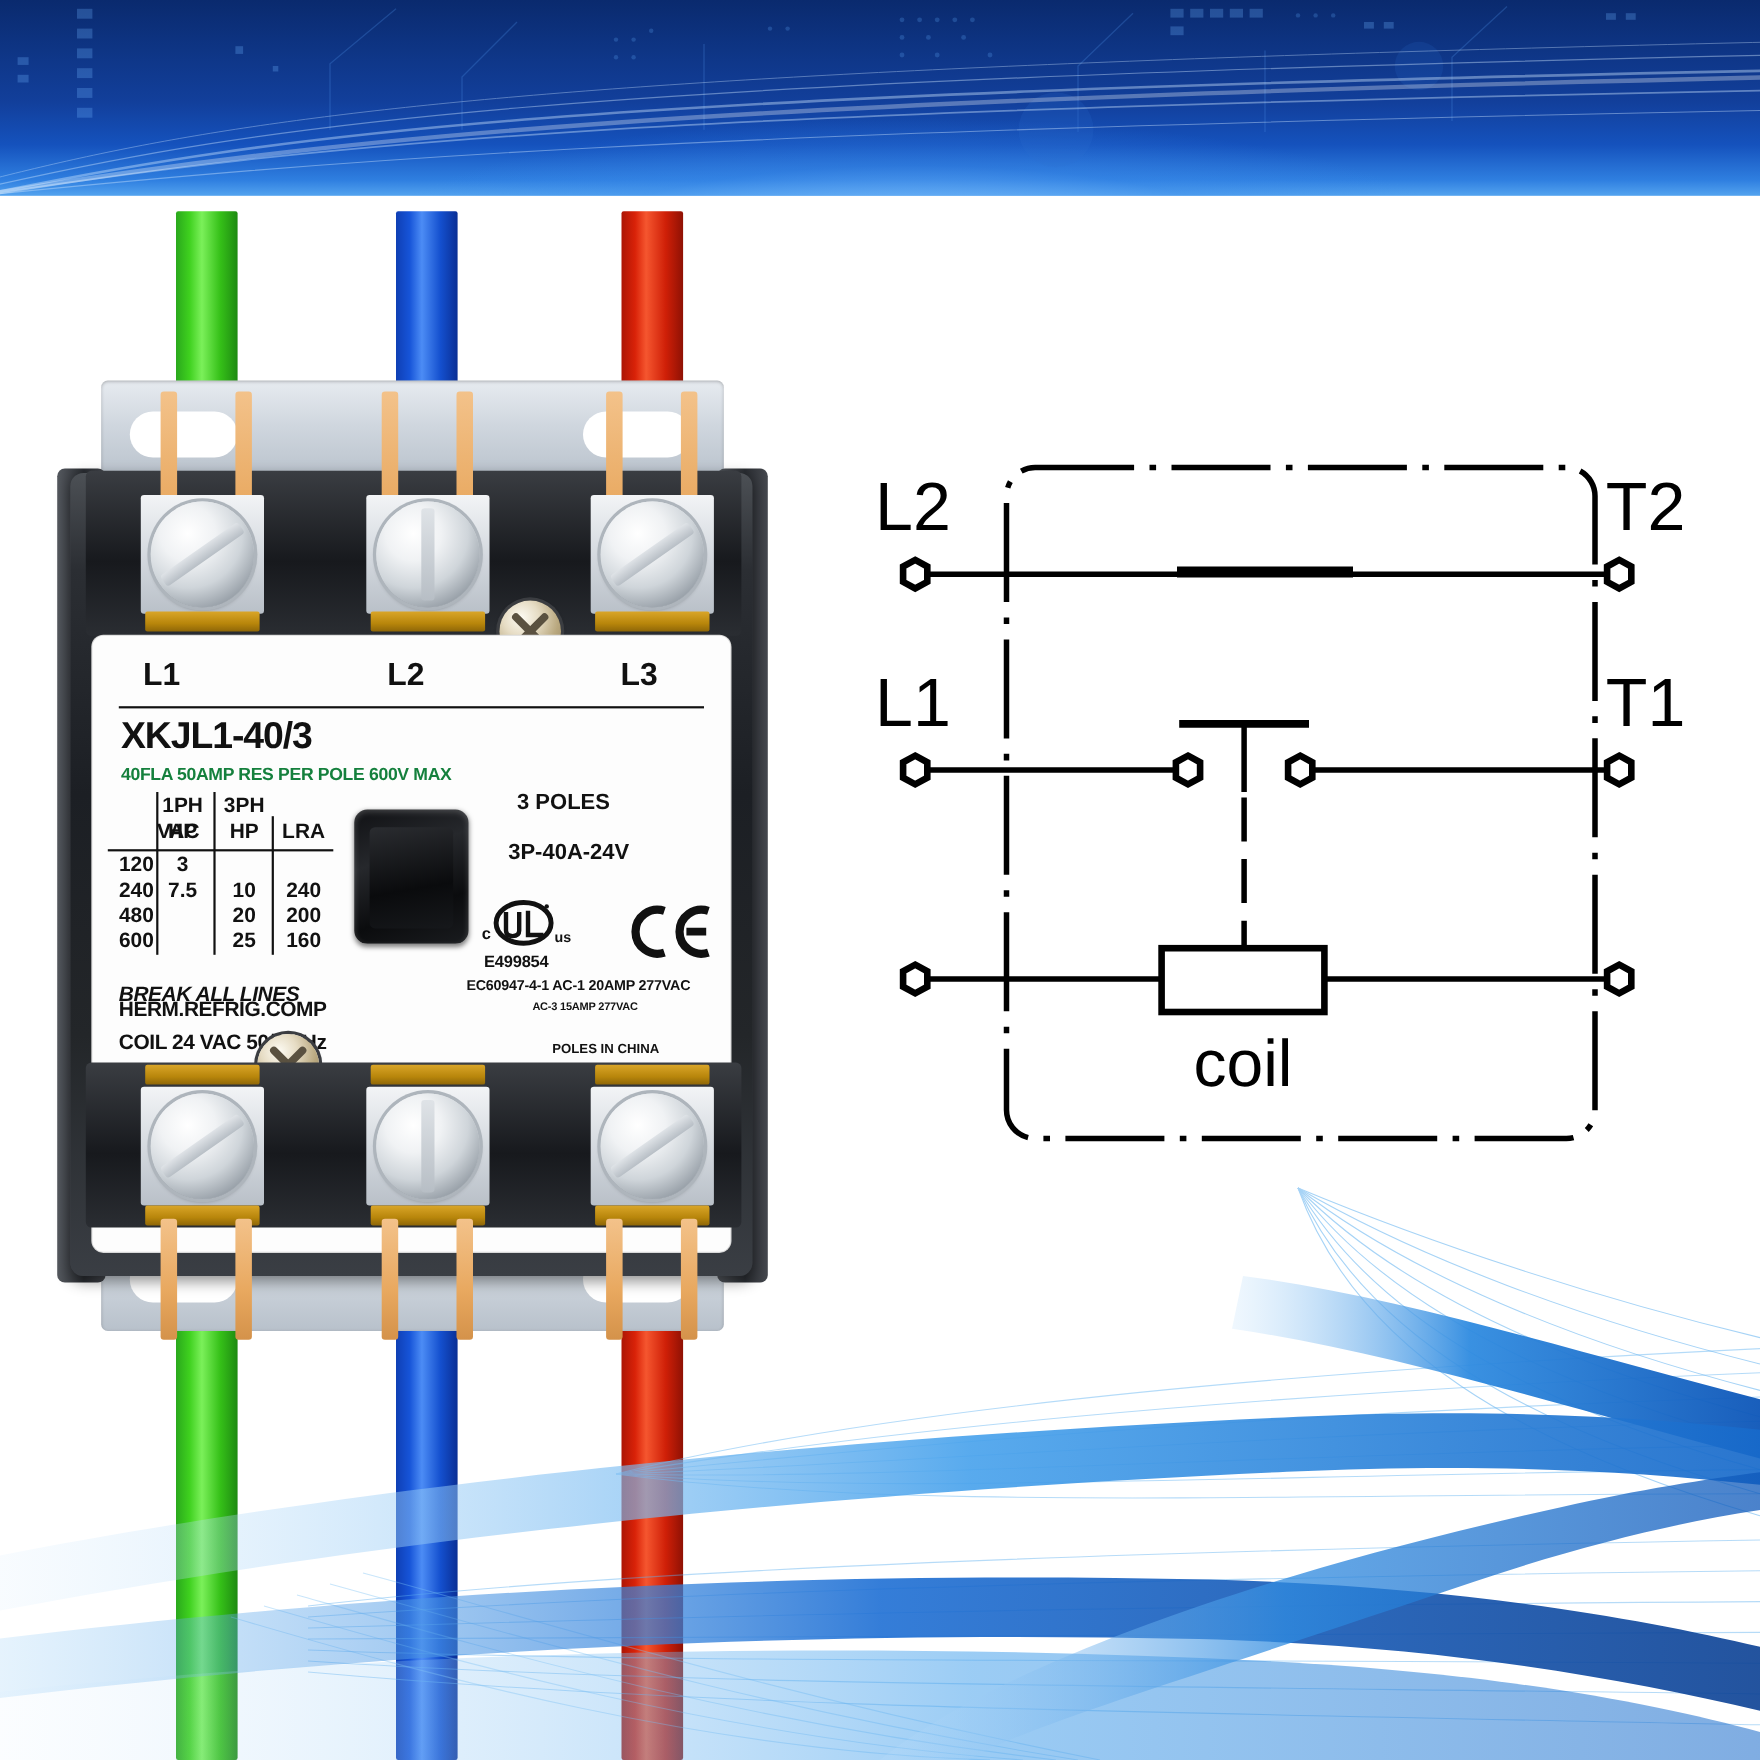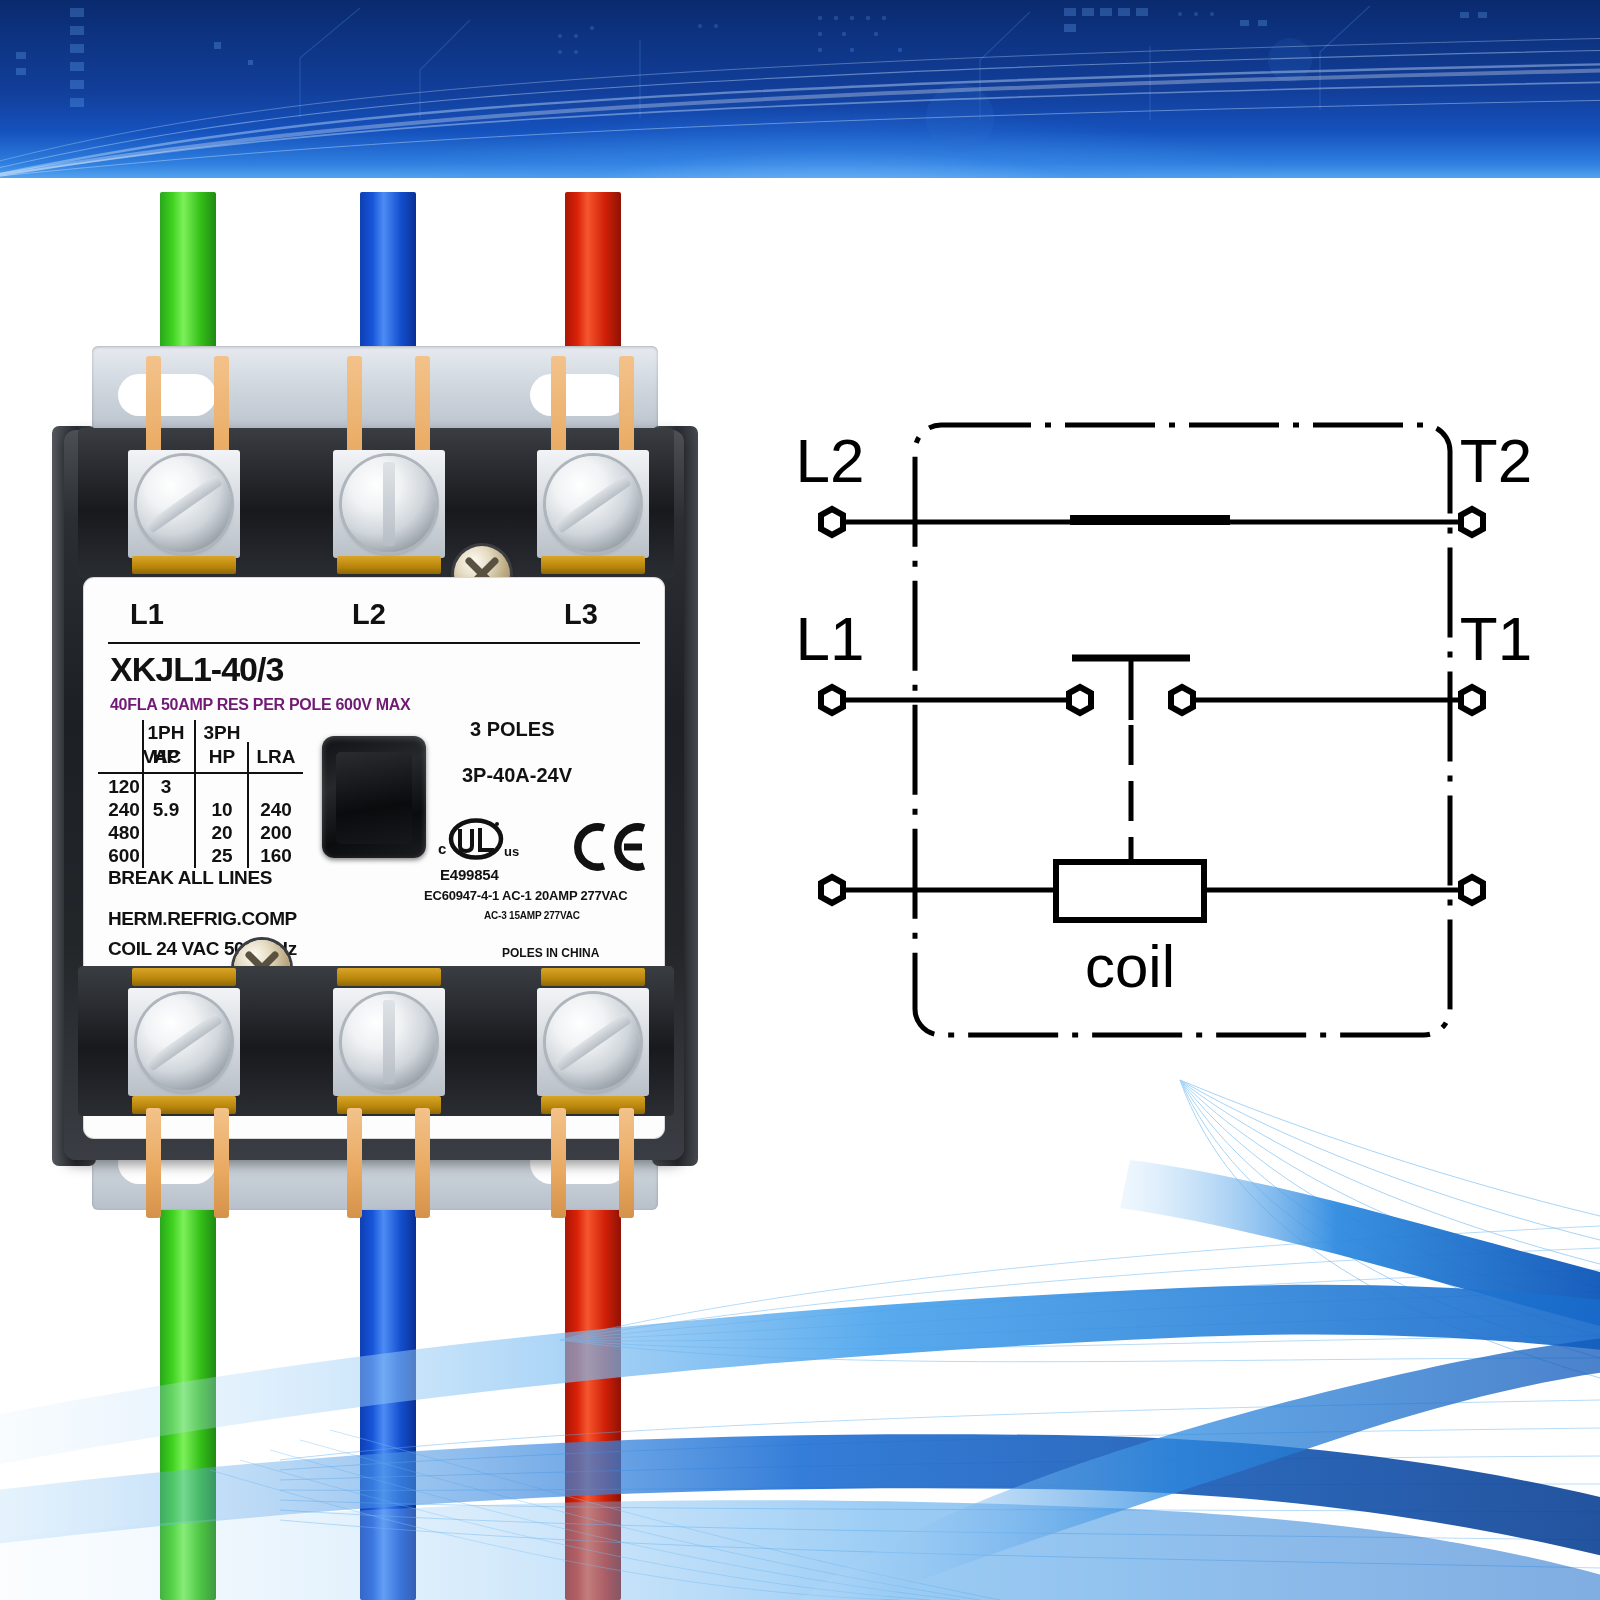--- a/index.html
+++ b/index.html
@@ -52,21 +52,21 @@
     background:radial-gradient(circle at 35% 28%,#fdfbf3 0%,#e6dcc4 30%,#b9a87f 62%,#8b7a54 100%);
     box-shadow:0 0 0 3px #3b3d41, 0 2px 5px rgba(0,0,0,.5);}
   .phillips::before,.phillips::after{content:"";position:absolute;background:#5e5542;border-radius:2px;}
   .lug{position:absolute;background:linear-gradient(180deg,#d9a528,#b8860b 60%,#8f6708);border-radius:2px;}
   .clip{position:absolute;background:linear-gradient(180deg,#f3c28a,#e8a85f 60%,#d4924a);border-radius:3px;}
 
   .label-panel{position:absolute;background:#fdfdfd;border-radius:10px;box-shadow:0 0 0 1px #d8d8d8;}
   .lp-term{position:absolute;font-size:29px;font-weight:bold;color:#111;font-family:"Liberation Sans",sans-serif;}
   .lp-rule{position:absolute;height:2px;background:#111;}
   .lp-model{position:absolute;font-size:34px;font-weight:bold;color:#111;letter-spacing:-1px;}
-  .lp-sub{position:absolute;font-size:16px;font-weight:bold;color:#701a75;letter-spacing:-.3px;}
+  .lp-sub{position:absolute;font-size:16px;font-weight:bold;color:#15803d;letter-spacing:-.3px;}
   .lp-line{position:absolute;font-size:19px;font-weight:bold;color:#111;letter-spacing:-.4px;white-space:nowrap;}
   .lp-right{position:absolute;font-size:20px;font-weight:bold;color:#111;}
   .lp-tiny{position:absolute;font-size:12px;font-weight:bold;color:#111;white-space:nowrap;letter-spacing:-.2px;}
   .lp-tiny2{position:absolute;font-size:11px;font-weight:bold;color:#111;white-space:nowrap;}
 
   .rating-table{position:absolute;font-size:19px;font-weight:bold;color:#111;}
   .rt-cell{position:absolute;text-align:center;}
   .rt-v{position:absolute;background:#111;width:2px;}
   .rt-h{position:absolute;background:#111;height:2px;}
 
@@ -241,36 +241,36 @@
         <div class="rt-v" style="left:88px;top:-2px;height:148px;"></div>
         <div class="rt-v" style="left:141px;top:20px;height:126px;"></div>
         <div class="rt-h" style="left:-8px;top:50px;width:205px;"></div>
 
         <div class="rt-cell" style="left:-6px;top:54px;width:48px;">120</div>
         <div class="rt-cell" style="left:38px;top:54px;width:44px;">3</div>
         <div class="rt-cell" style="left:94px;top:54px;width:44px;"></div>
         <div class="rt-cell" style="left:146px;top:54px;width:48px;"></div>
 
         <div class="rt-cell" style="left:-6px;top:77px;width:48px;">240</div>
-        <div class="rt-cell" style="left:38px;top:77px;width:44px;">5.9</div>
+        <div class="rt-cell" style="left:38px;top:77px;width:44px;">7.5</div>
         <div class="rt-cell" style="left:94px;top:77px;width:44px;">10</div>
         <div class="rt-cell" style="left:146px;top:77px;width:48px;">240</div>
 
         <div class="rt-cell" style="left:-6px;top:100px;width:48px;">480</div>
         <div class="rt-cell" style="left:38px;top:100px;width:44px;"></div>
         <div class="rt-cell" style="left:94px;top:100px;width:44px;">20</div>
         <div class="rt-cell" style="left:146px;top:100px;width:48px;">200</div>
 
         <div class="rt-cell" style="left:-6px;top:123px;width:48px;">600</div>
         <div class="rt-cell" style="left:38px;top:123px;width:44px;"></div>
         <div class="rt-cell" style="left:94px;top:123px;width:44px;">25</div>
         <div class="rt-cell" style="left:146px;top:123px;width:48px;">160</div>
       </div>
 
-      <div class="lp-line" style="left:24px;top:289px;">BREAK ALL LINES</div>
+      <div class="lp-line" style="left:24px;top:316px;font-style:italic;">BREAK ALL LINES</div>
       <div class="lp-line" style="left:24px;top:330px;">HERM.REFRIG.COMP</div>
       <div class="lp-line" style="left:24px;top:360px;">COIL 24 VAC 50/60 Hz</div>
       <div class="lp-line" style="left:24px;top:390px;">TORQUE FOR CU 75C: SCREWS 22 IN LBS/LUGS 40 IN LBS</div>
 
       <div class="window-hole" style="left:238px;top:158px;width:104px;height:122px;">
         <div class="window-inner" style="left:14px;top:16px;width:76px;height:92px;"></div>
       </div>
 
       <div class="lp-right" style="left:386px;top:140px;">3 POLES</div>
       <div class="lp-right" style="left:378px;top:186px;">3P-40A-24V</div>

